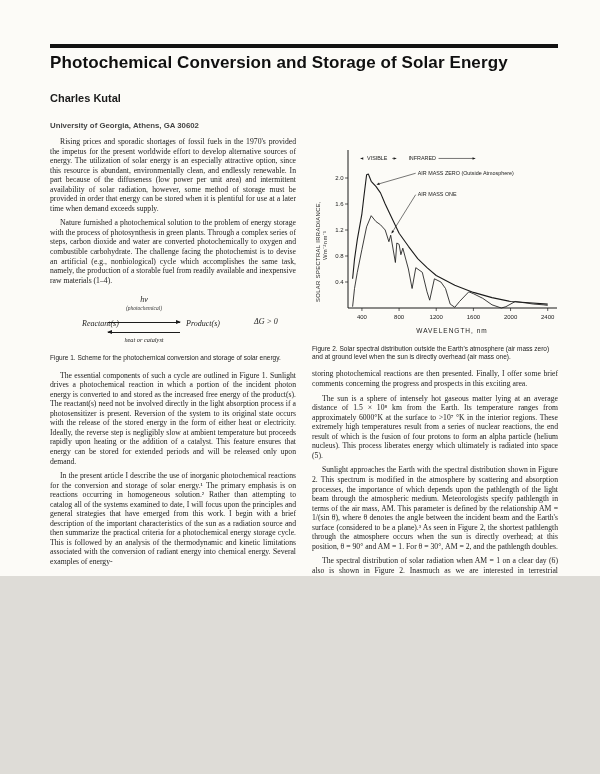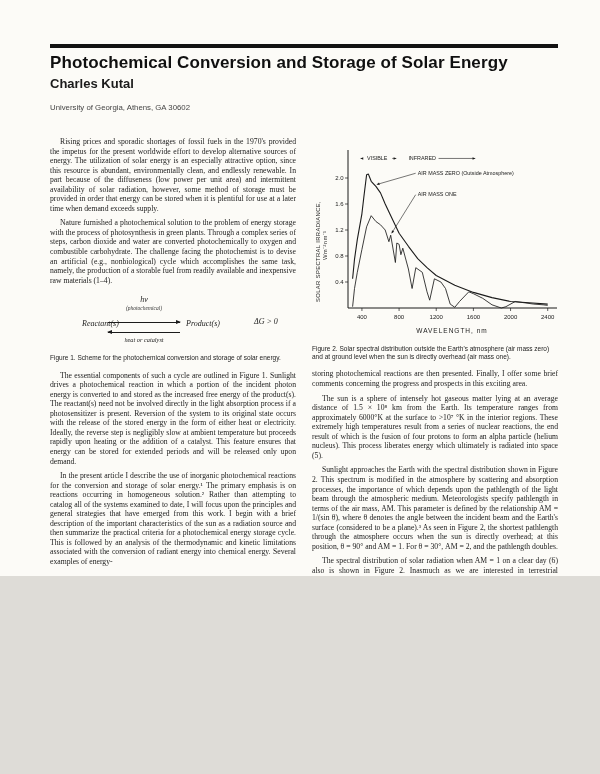--- a/index.html
+++ b/index.html
@@ -3,22 +3,22 @@
 <meta charset="utf-8">
 <style>
   * { box-sizing: border-box; }
   html, body { margin: 0; padding: 0; }
   body { width: 600px; height: 774px; background: #dedcd7; font-family: "Liberation Serif", serif; }
   .page { position: relative; width: 600px; height: 576px; background: #fcfbf7; overflow: hidden; color: #1b1b1b; }
 
   .top-rule { position: absolute; left: 50px; top: 44px; width: 508px; height: 3.5px; background: #121212; }
   .title { position: absolute; left: 50px; top: 53px; width: 508px; margin: 0;
            font-family: "Liberation Sans", sans-serif; font-weight: bold; font-size: 17px; color: #101010; letter-spacing: 0.1px; }
-  .author { position: absolute; left: 50px; top: 76px; font-family: "Liberation Sans", sans-serif; font-weight: bold; font-size: 13px; }
-  .affiliation { position: absolute; left: 50px; top: 103px; font-family: "Liberation Sans", sans-serif; font-size: 7.8px; color: #454545; }
+  .author { position: absolute; left: 50px; top: 92px; font-family: "Liberation Sans", sans-serif; font-weight: bold; font-size: 11px; }
+  .affiliation { position: absolute; left: 50px; top: 121px; font-family: "Liberation Sans", sans-serif; font-size: 7.8px; color: #454545; font-weight: bold; }
 
   .columns { position: absolute; left: 50px; top: 137px; width: 508px; display: flex; gap: 16px; align-items: center; }
   .col { width: 246px; }
 
   .body { font-size: 7.7px; line-height: 1.24; text-align: justify; margin: 0 0 5px; }
   .indent { text-indent: 10px; }
   .caption { font-family: "Liberation Sans", sans-serif; font-size: 6.5px; line-height: 1.3; color: #222; margin: 3px 0 8px; }
   .section { font-family: "Liberation Sans", sans-serif; font-weight: bold; font-size: 8.8px; margin: 7px 0 3px; }
 
   

